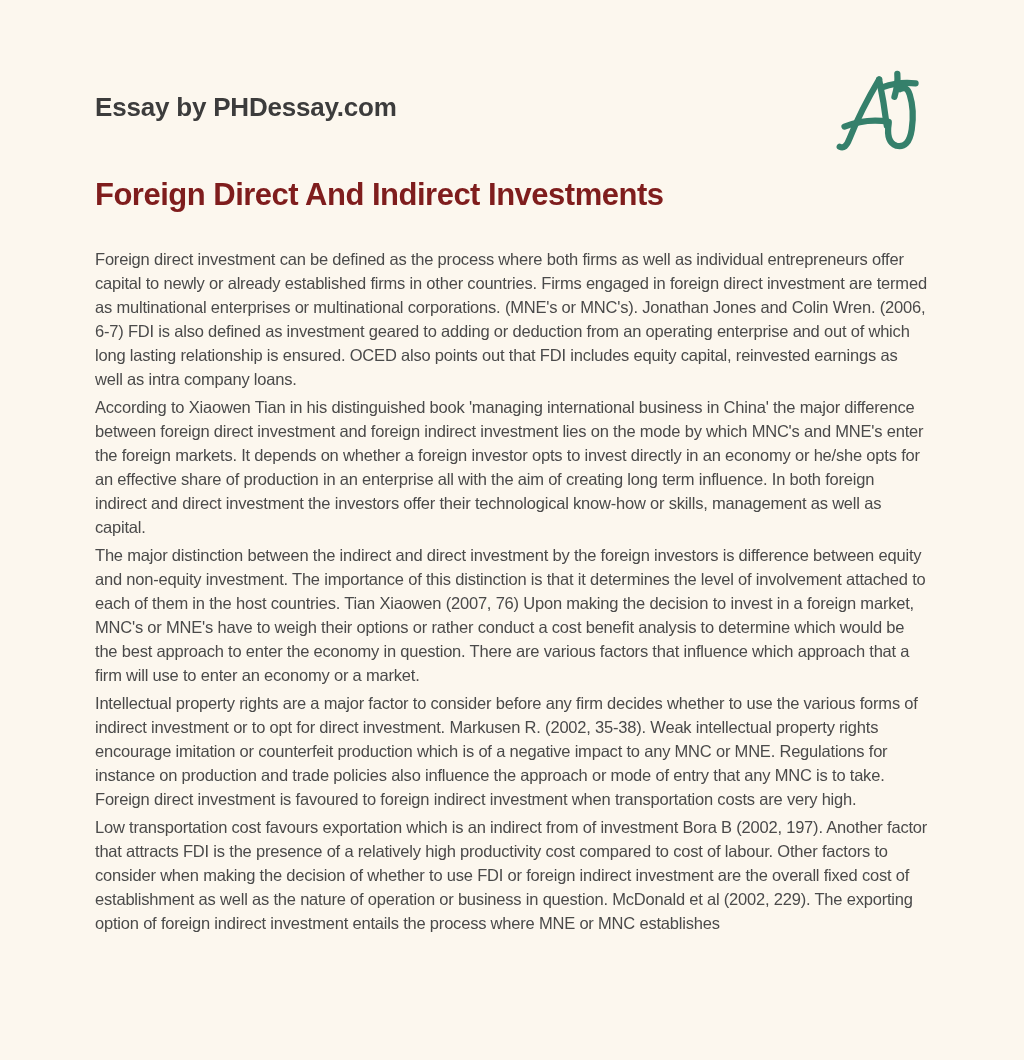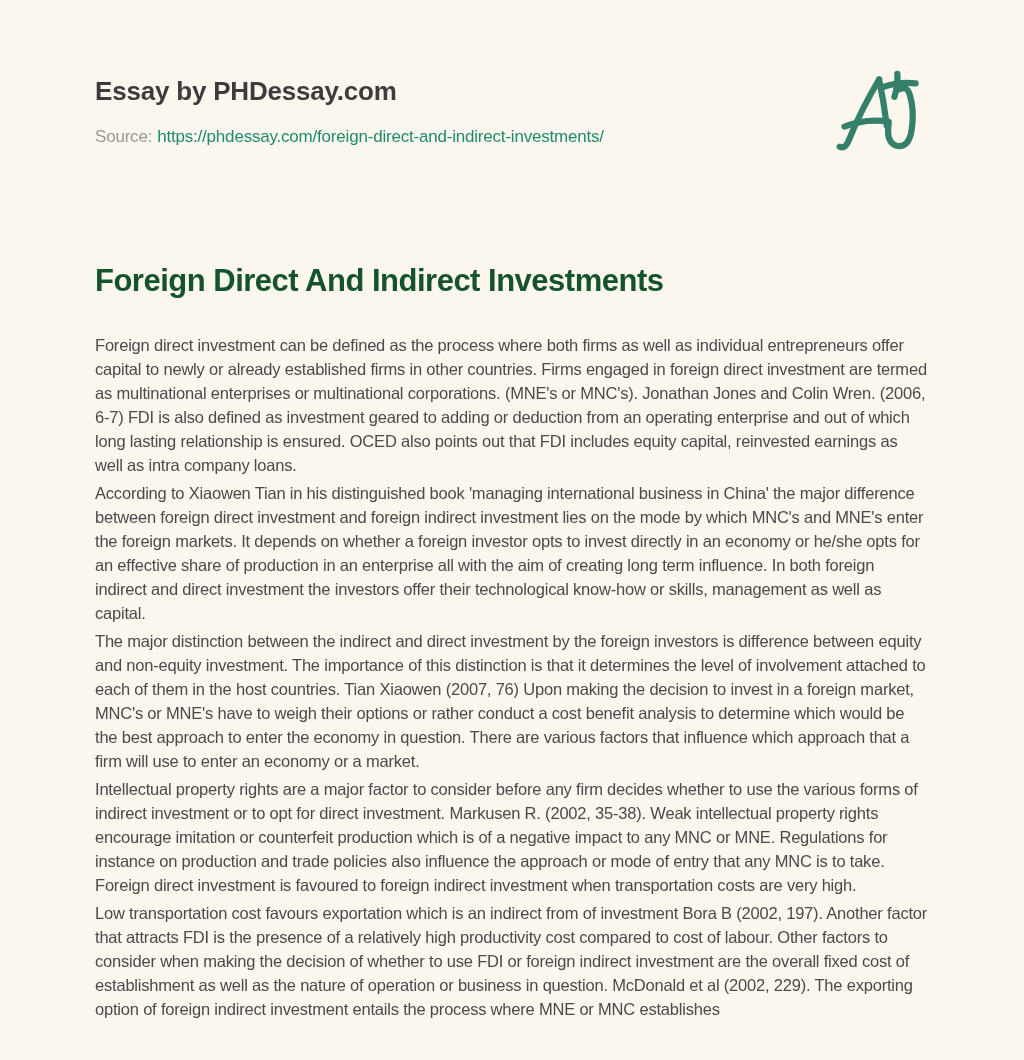--- a/index.html
+++ b/index.html
@@ -7,21 +7,21 @@
     width: 1024px;
     height: 1060px;
     overflow: hidden;
     background: #FCF7EE;
     font-family: "Liberation Sans", sans-serif;
   }
   .page {
     position: relative;
     width: 1024px;
     height: 1060px;
-    padding: 0 95px;
+    padding: 16px 95px;
     background: #FCF7EE;
   }
   .byline {
     padding-top: 76px;
     font-size: 26px;
     font-weight: bold;
     color: #3C3C3C;
     letter-spacing: -0.2px;
   }
   .source-line {
@@ -38,47 +38,44 @@
   }
   .logo {
     position: absolute;
     top: 60px;
     right: 95px;
     width: 96px;
     height: 112px;
   }
   .logo svg { width: 100%; height: 100%; }
   h1.essay-title {
-    margin-top: 116px;
+    margin-top: 54px;
     font-size: 31px;
     font-weight: 700;
-    color: #14532d;
+    color: #7f1d1d;
     letter-spacing: -0.5px;
   }
   .essay-body p {
     margin-top: 4px;
     font-size: 16.5px;
     line-height: 24px;
     color: #4A4A4A;
     letter-spacing: -0.2px;
   }
   .essay-body p:first-child {
     margin-top: 34px;
   }
 </style>
 </head>
 <body>
 
 <div class="page">
 
   <header>
     <div class="byline">Essay by PHDessay.com</div>
-    <div class="source-line">
-      <span>Source:</span><a class="source-link">https://phdessay.com/foreign-direct-and-indirect-investments/</a>
-    </div>
     <div class="logo">
       <svg viewBox="0 0 100 100" fill="none" xmlns="http://www.w3.org/2000/svg">
         <g stroke="#35806B" stroke-width="6.5" stroke-linecap="round" fill="none">
 
           <path d="M7 82 Q13 85 17 74 Q29 44 48 12"></path>
 
           <path d="M48 12 Q53 35 56 60"></path>
 
           <path d="M12 61 Q35 52 58 56"></path>
 

